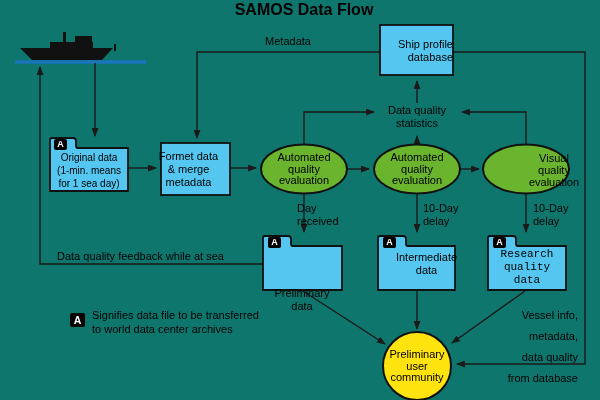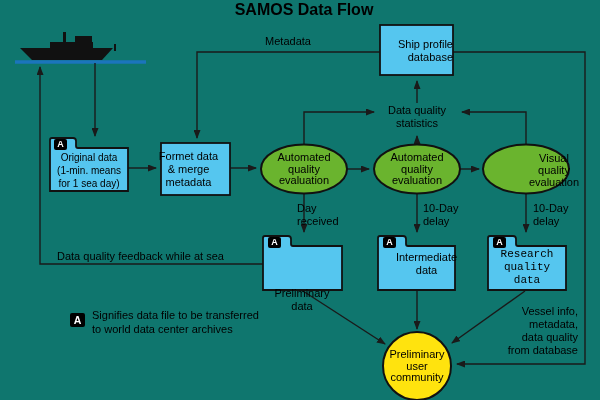--- a/index.html
+++ b/index.html
@@ -26,21 +26,21 @@
   .ev3-txt{left:483px;top:152px;width:86px;line-height:12px;margin-left:28px;}
   .stats{left:357px;top:104px;width:120px;line-height:13px;}
   .dayrec{left:297px;top:202px;line-height:13px;}
   .delay1{left:423px;top:202px;line-height:13px;}
   .delay2{left:533px;top:202px;line-height:13px;}
   .pre-txt{left:263px;top:267px;width:78px;line-height:13px;margin-top:20px;}
   .int-txt{left:378px;top:251px;width:97px;line-height:13px;}
   .res-txt{left:488px;top:248px;width:78px;line-height:13px;font-family:Liberation Mono, monospace;}
   .com-txt{left:381px;top:349px;width:72px;line-height:11.5px;}
   .feedback{left:57px;top:250px;}
-  .vessel{left:468px;top:305px;width:110px;text-align:right;line-height:13px;}
+  .vessel{left:468px;top:305px;width:110px;text-align:right;line-height:21px;}
   .legend-txt{left:92px;top:309px;line-height:13.5px;}
   .badge{position:absolute;background:#000;color:#fff;font-weight:bold;text-align:center;
          border-radius:2px;width:13px;height:11px;font-size:9px;line-height:11px;}
   .b-orig{left:54px;top:139px;}
   .b-pre{left:268px;top:237px;}
   .b-int{left:383px;top:237px;}
   .b-res{left:493px;top:237px;}
   .b-leg{left:70px;top:313px;width:15px;height:14px;font-size:10.5px;line-height:14px;}
 </style>
 </head>

